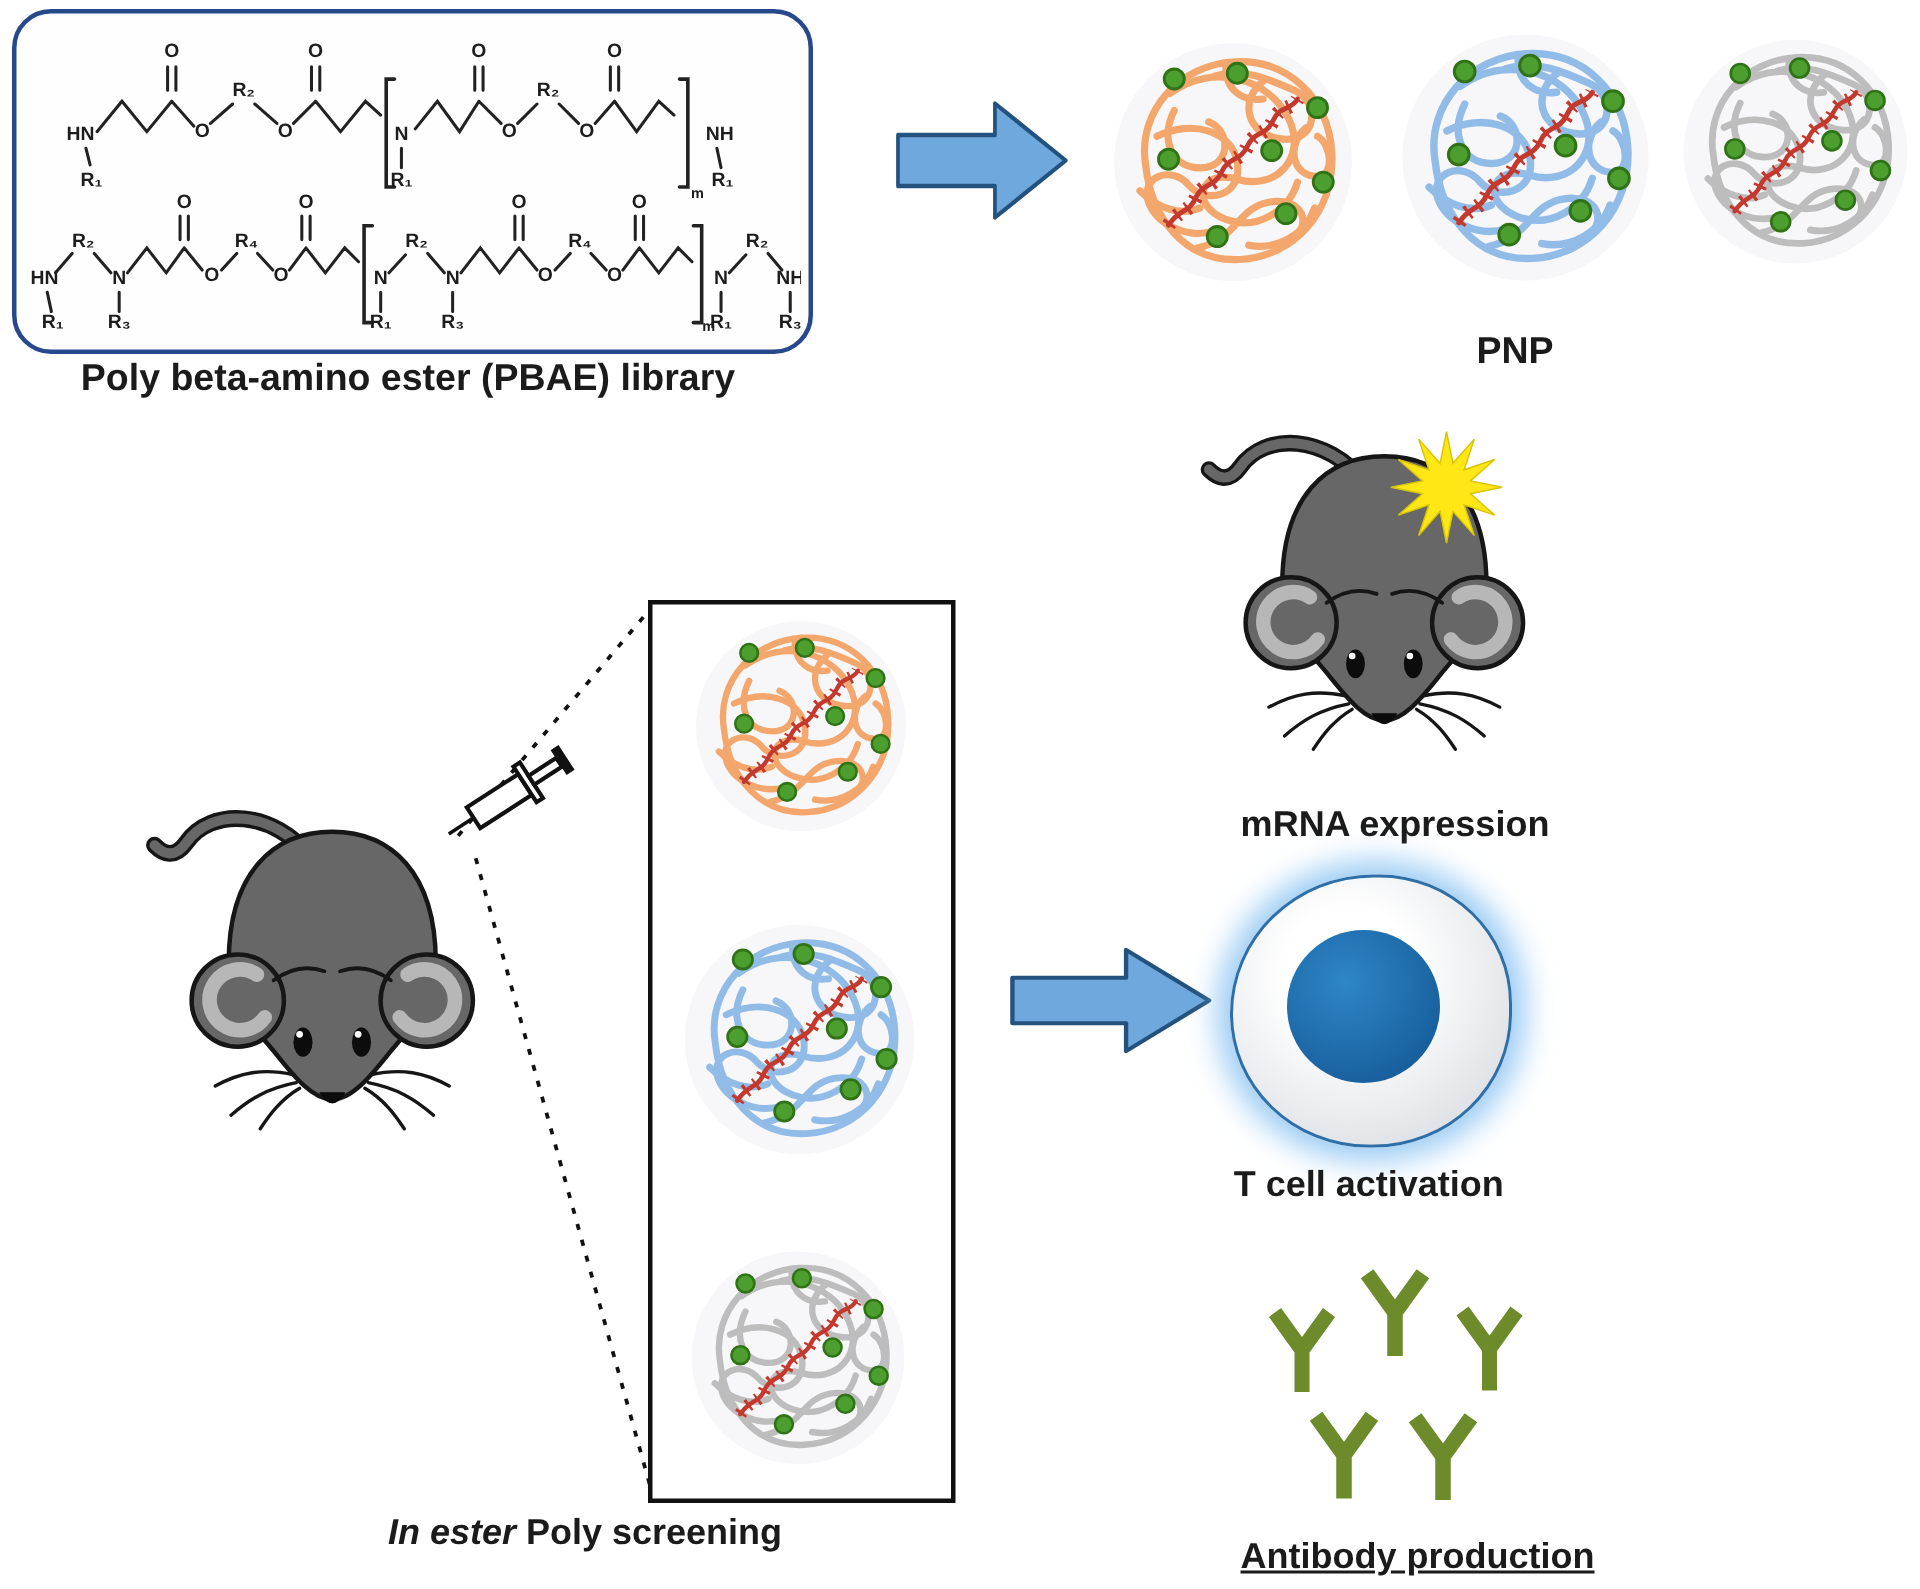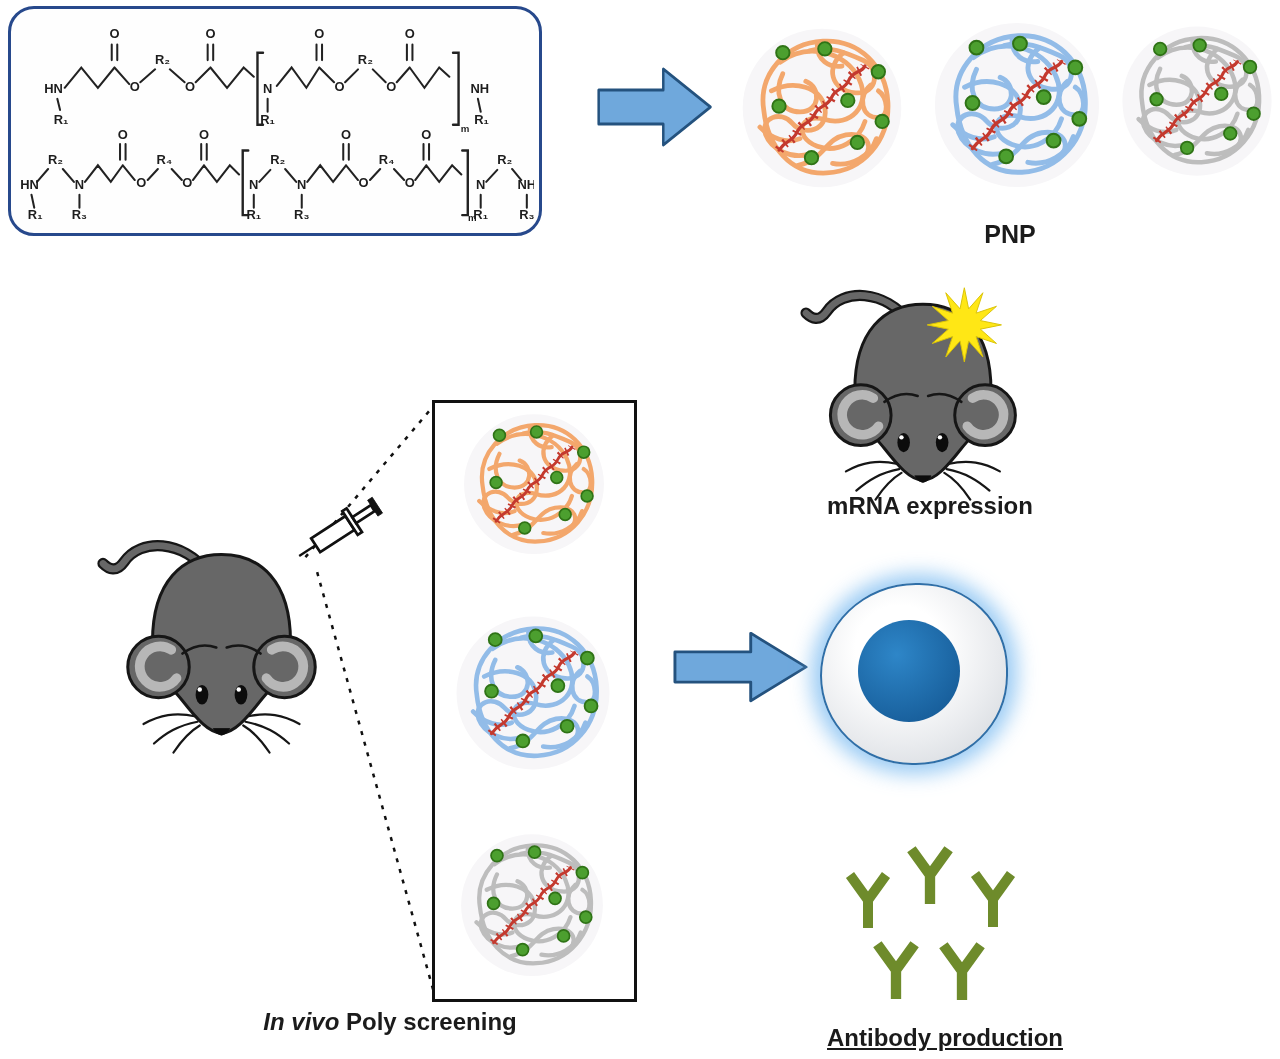--- a/index.html
+++ b/index.html
@@ -144,20 +144,21 @@
           <text x="444" y="135" class="chem-t">O</text>
           <text x="494" y="224" class="chem-t sm">m</text>
           <text x="503" y="190" class="chem-t">N</text>
           <text x="503" y="222" class="chem-t">R₁</text>
           <text x="529" y="163" class="chem-t">R₂</text>
           <text x="553" y="190" class="chem-t">NH</text>
           <text x="553" y="222" class="chem-t">R₃</text>
         </g>
     </svg>
   </div>
+  <div class="caption cap-25" style="left:12px;top:238px;width:520px;">Poly beta-amino ester (PBAE) library</div>
 
   <svg class="abs" style="left:597px;top:62px" width="116" height="90" viewBox="0 0 140 90" preserveAspectRatio="none">
       <use href="#block-arrow" xlink:href="#block-arrow"></use>
     </svg>
 
   <svg class="particle" style="left: 737px; top: 24px; color: rgb(243, 167, 108);" width="170" height="170" viewBox="0 0 178 178">
       <use href="#pnp-ball" xlink:href="#pnp-ball"></use>
     </svg>
   <svg class="particle" style="left: 929px; top: 18px; color: rgb(146, 188, 232);" width="176" height="176" viewBox="0 0 178 178">
       <use href="#pnp-ball" xlink:href="#pnp-ball"></use>
@@ -181,35 +182,36 @@
   <div class="screen-box"></div>
   <svg class="particle" style="left: 459px; top: 410px; color: rgb(243, 167, 108);" width="150" height="150" viewBox="0 0 178 178">
       <use href="#pnp-ball" xlink:href="#pnp-ball"></use>
     </svg>
   <svg class="particle" style="left: 451px; top: 612px; color: rgb(146, 188, 232);" width="164" height="164" viewBox="0 0 178 178">
       <use href="#pnp-ball" xlink:href="#pnp-ball"></use>
     </svg>
   <svg class="particle" style="left: 456px; top: 830px; color: rgb(189, 189, 189);" width="152" height="152" viewBox="0 0 178 178">
       <use href="#pnp-ball" xlink:href="#pnp-ball"></use>
     </svg>
-  <div class="caption cap-24" style="left:200px;top:1008px;width:380px;"><span class="it">In vivo</span><span> Poly screening</span></div>
+  <div class="caption cap-24" style="left:200px;top:1008px;width:380px;"><span class="it">In ester</span><span> Poly screening</span></div>
 
   <svg class="abs" style="left:673px;top:627px" width="136" height="80" viewBox="0 0 140 90" preserveAspectRatio="none">
       <use href="#block-arrow" xlink:href="#block-arrow"></use>
     </svg>
 
   <svg class="abs" style="left:797px;top:279px" width="237" height="222" viewBox="0 0 320 300">
     <use href="#mouse-shape" xlink:href="#mouse-shape"></use>
     <path transform="translate(226,62) scale(1.32)" style="fill:var(--star)" stroke="#d9c307" stroke-width="1" d="M0,-38 L-4.4,-16.4 L-19,-32.9 L-12,-12 L-32.9,-19 L-16.4,-4.4 L-38,0 L-16.4,4.4 L-32.9,19 L-12,12 L-19,32.9 L-4.4,16.4 L0,38 L4.4,16.4 L19,32.9 L12,12 L32.9,19 L16.4,4.4 L38,0 L16.4,-4.4 L32.9,-19 L12,-12 L19,-32.9 L4.4,-16.4 Z"></path>
   </svg>
-  <div class="caption cap-24" style="left:760px;top:492px;width:340px;">mRNA expression</div>
+  <div class="caption cap-24" style="left:760px;top:536px;width:340px;">mRNA expression</div>
 
   <div class="tcell">
     <div class="nucleus"></div>
   </div>
+  <div class="caption cap-24" style="left:740px;top:776px;width:345px;">T cell activation</div>
 
   <svg class="abs" style="left:845px;top:870px" width="46" height="60" viewBox="0 0 46 60">
       <use href="#ab-y" xlink:href="#ab-y"></use>
     </svg>
   <svg class="abs" style="left:906px;top:844px" width="48" height="62" viewBox="0 0 46 60">
       <use href="#ab-y" xlink:href="#ab-y"></use>
     </svg>
   <svg class="abs" style="left:970px;top:869px" width="46" height="60" viewBox="0 0 46 60">
       <use href="#ab-y" xlink:href="#ab-y"></use>
     </svg>

